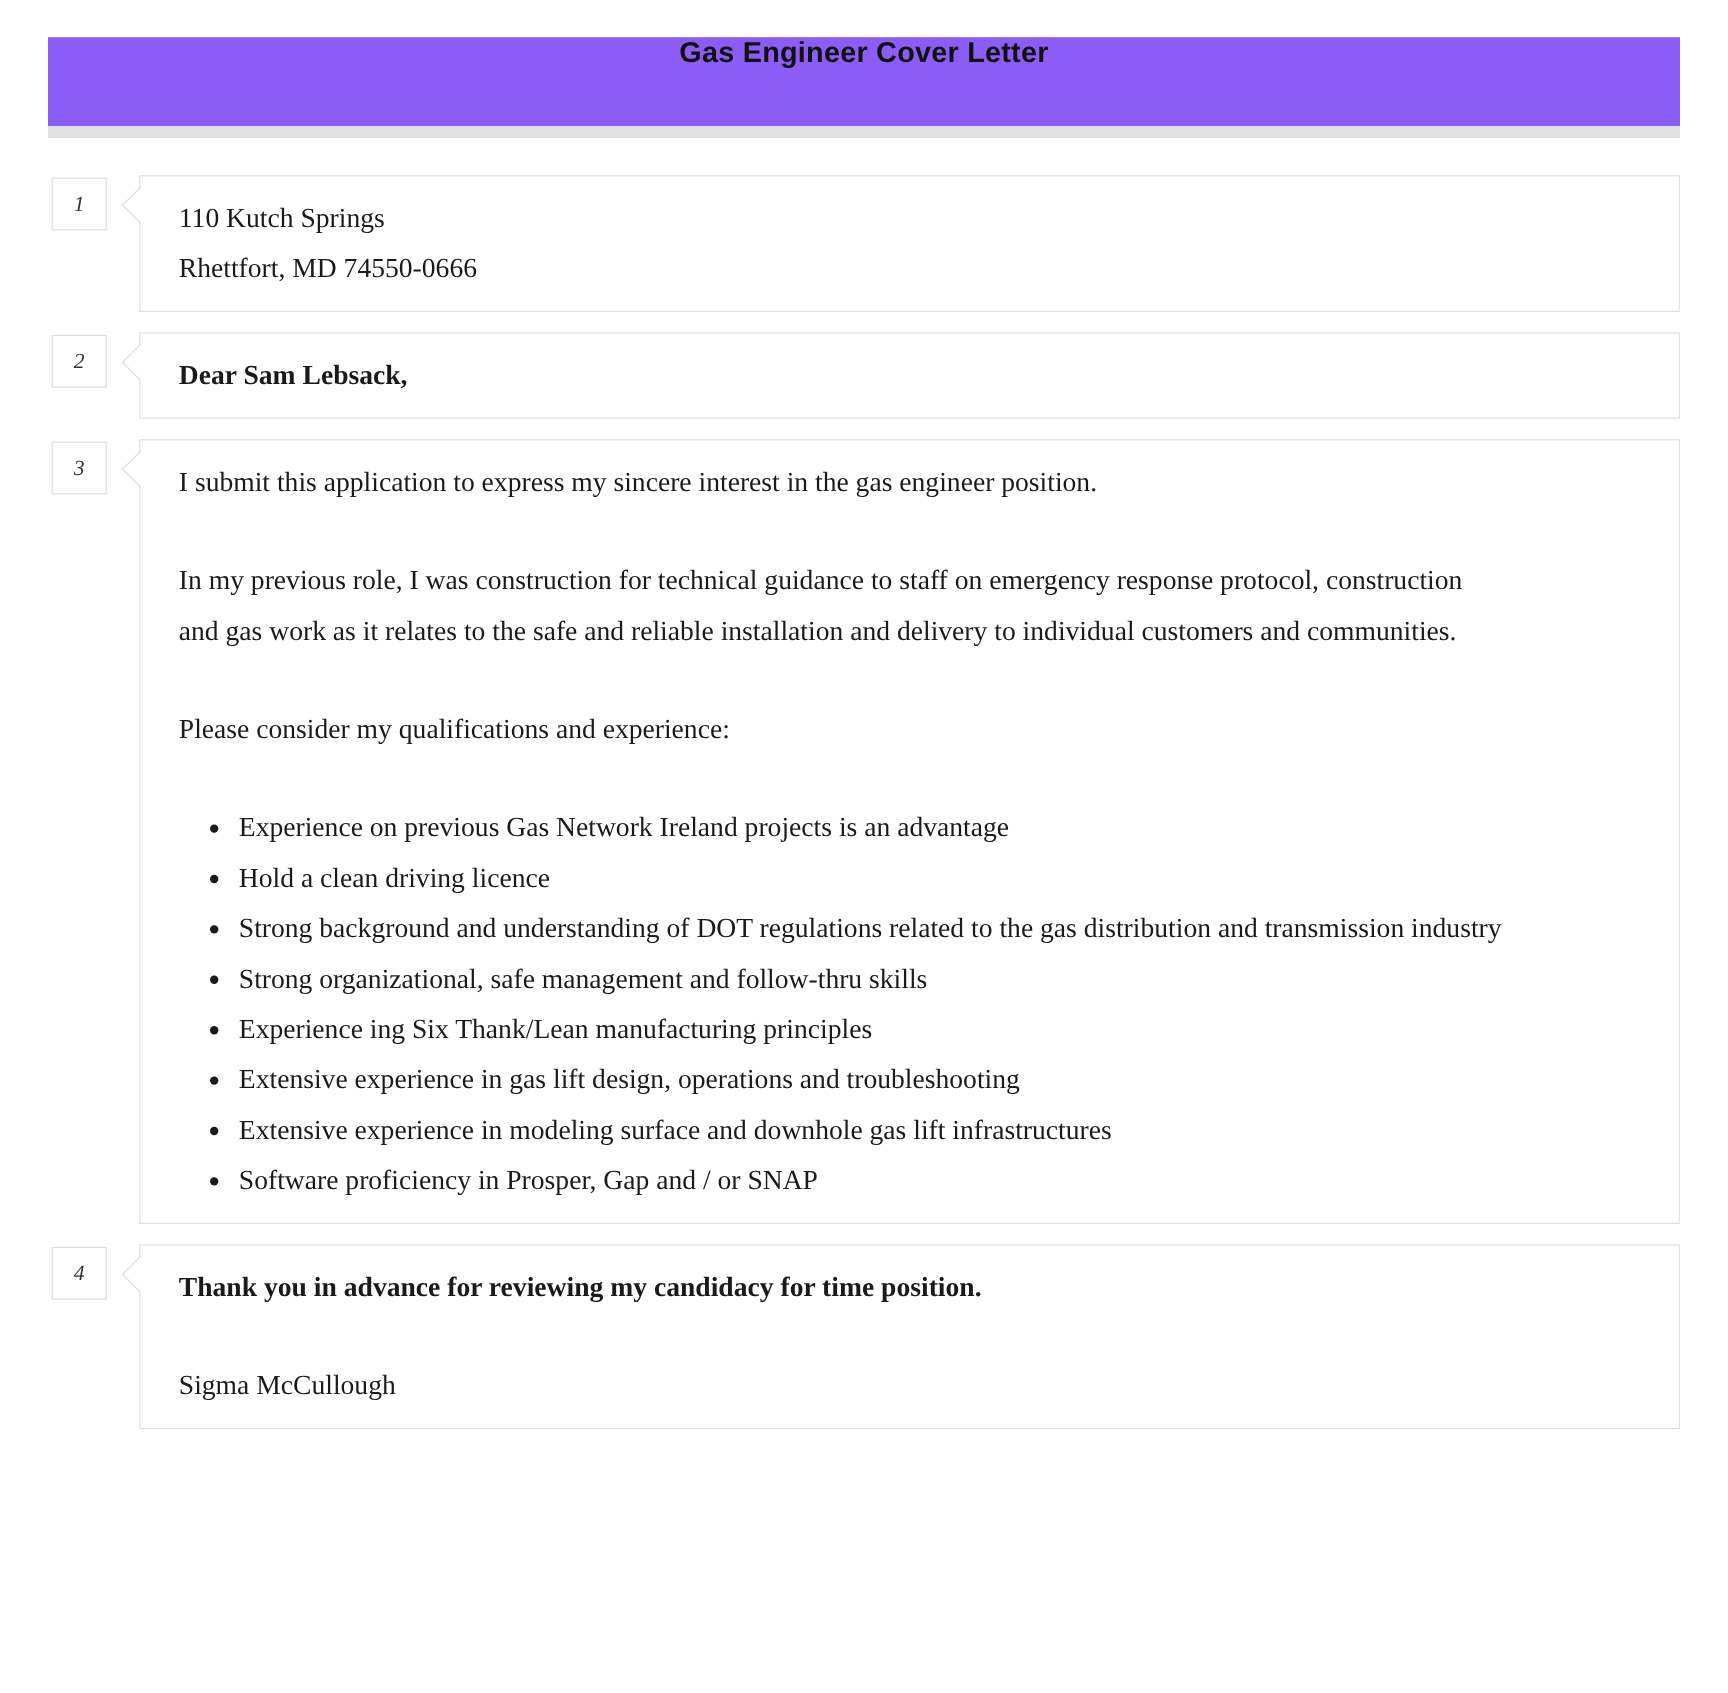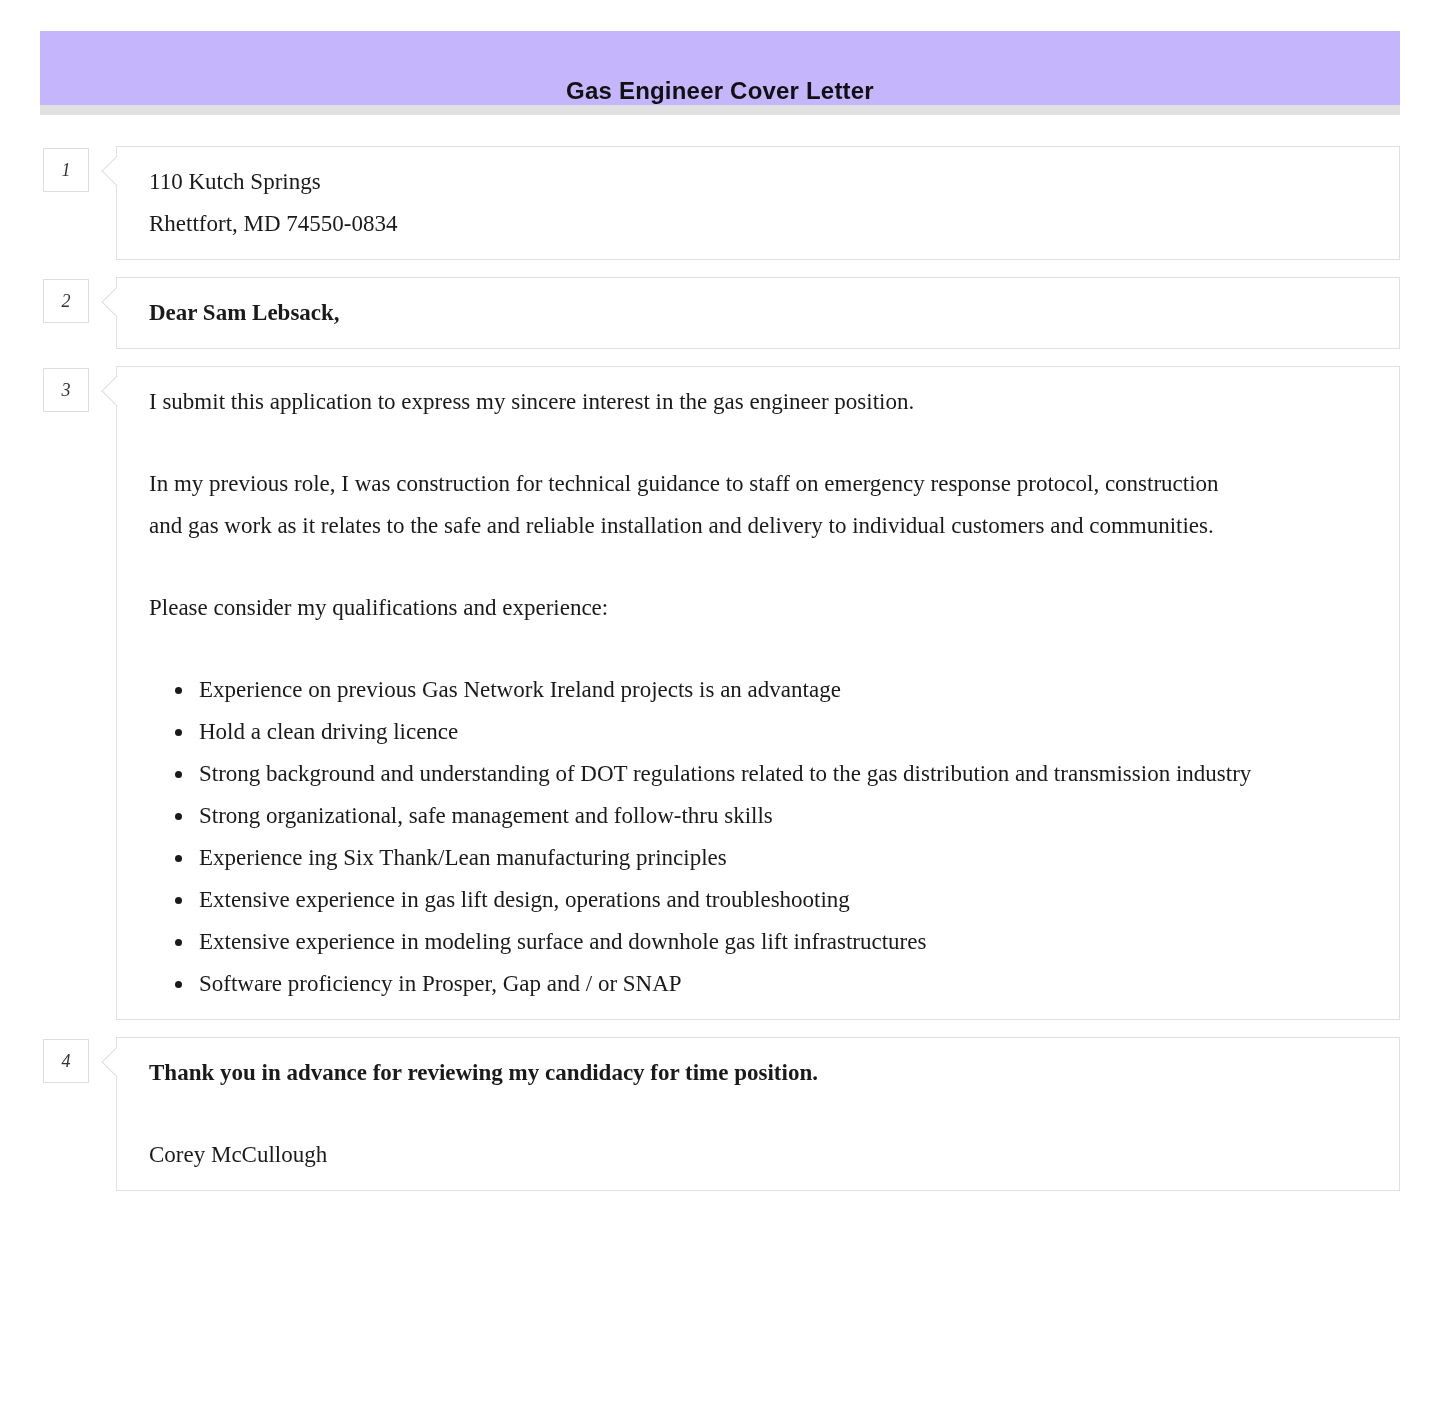--- a/index.html
+++ b/index.html
@@ -11,24 +11,24 @@
     height: 1411px;
     font-family: "Liberation Serif", serif;
     color: #1a1a1a;
   }
   .page { width: 1440px; height: 1411px; overflow: hidden; }
 
   
   .header {
     margin: 31px 40px 31px 40px;
     height: 84px;
-    background: #c4b5fd;
+    background: #8b5cf6;
     border-bottom: 10px solid #e1e1e1;
     display: flex;
-    align-items: flex-end;
+    align-items: flex-start;
     justify-content: center;
   }
   .header h1 {
     margin: 0;
     font-family: "Liberation Sans", sans-serif;
     font-weight: bold;
     font-size: 24px;
     color: #111111;
     letter-spacing: 0.2px;
   }
@@ -103,21 +103,21 @@
     <h1>Gas Engineer Cover Letter</h1>
   </header>
 
   <main>
 
     <section class="block">
       <div class="badge">
         <span>1</span>
       </div>
       <div class="line">110 Kutch Springs</div>
-      <div class="line">Rhettfort, MD 74550-0834</div>
+      <div class="line">Rhettfort, MD 74550-0666</div>
     </section>
 
     <section class="block">
       <div class="badge">
         <span>2</span>
       </div>
       <p class="bold">Dear Sam Lebsack,</p>
     </section>
 
     <section class="block">
@@ -137,17 +137,17 @@
         <li>Extensive experience in modeling surface and downhole gas lift infrastructures</li>
         <li>Software proficiency in Prosper, Gap and / or SNAP</li>
       </ul>
     </section>
 
     <section class="block">
       <div class="badge">
         <span>4</span>
       </div>
       <p class="bold">Thank you in advance for reviewing my candidacy for time position.</p>
-      <p>Corey McCullough</p>
+      <p>Sigma McCullough</p>
     </section>
 
   </main>
 </div>
 
 </body></html>

